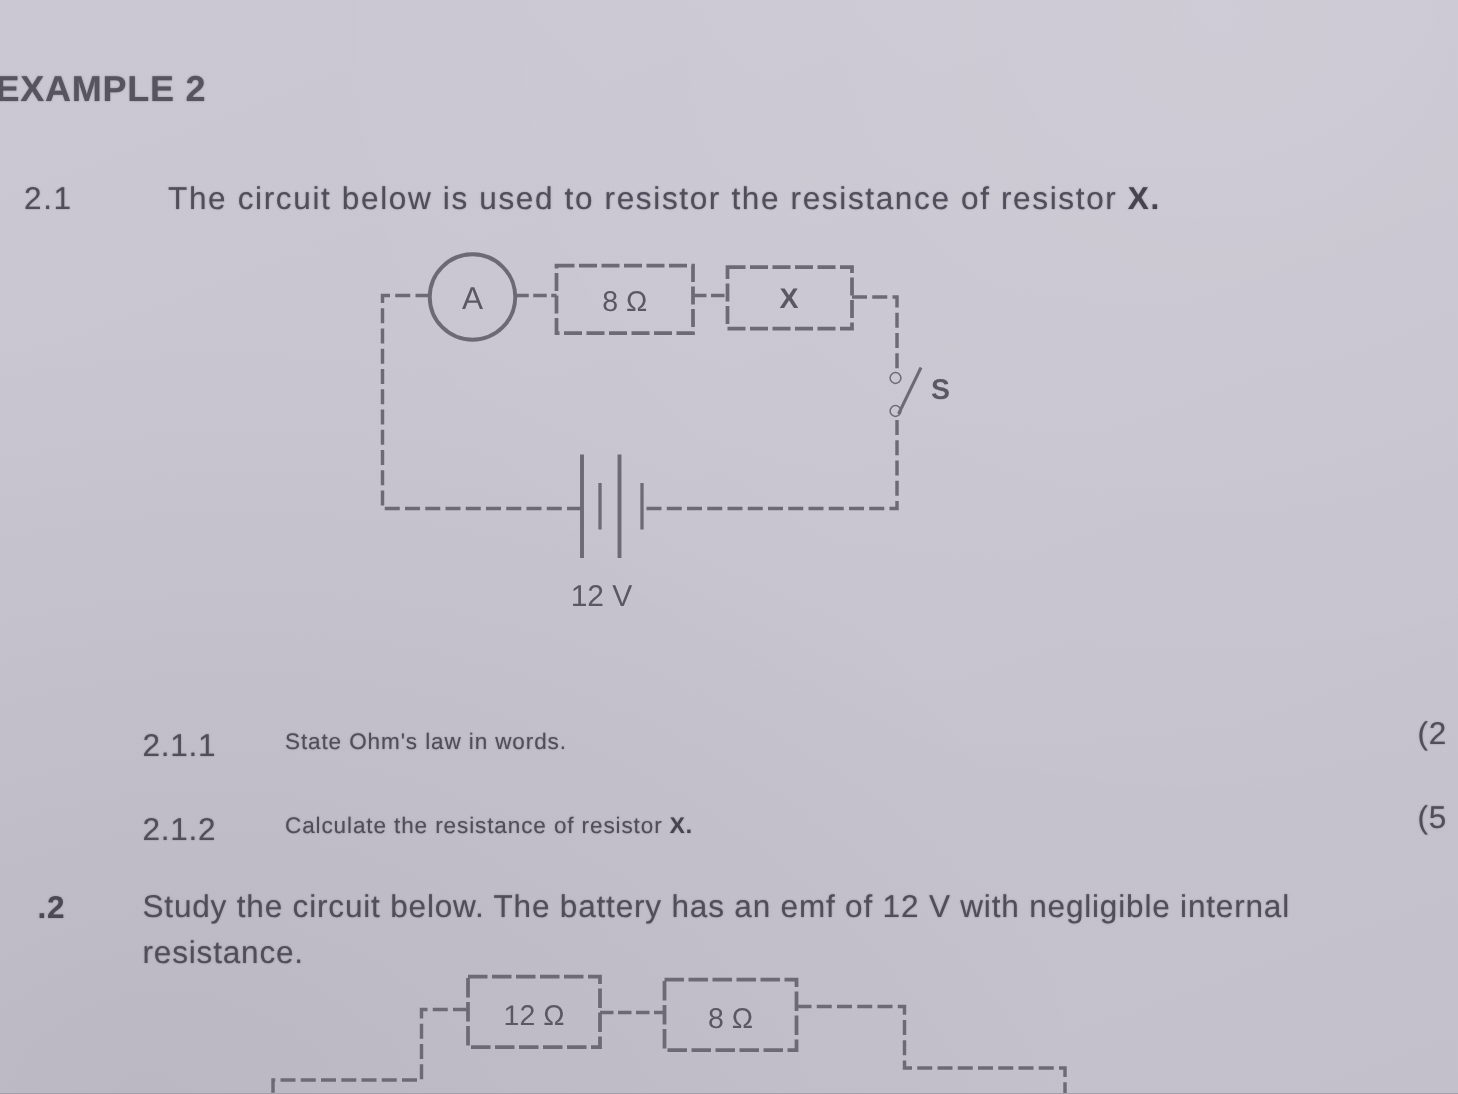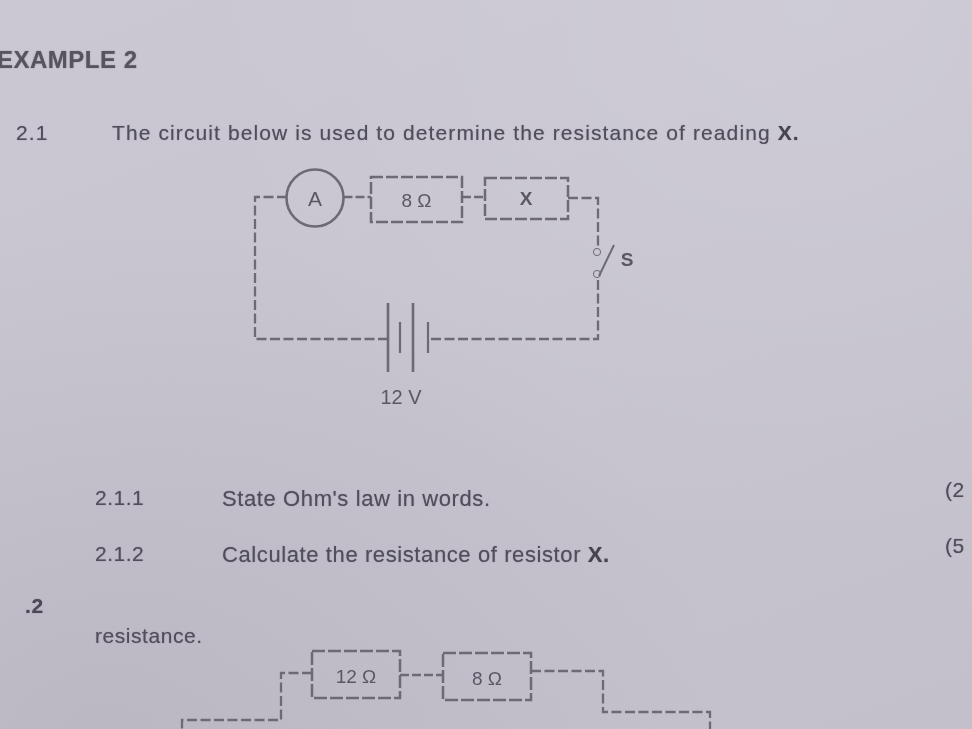--- a/index.html
+++ b/index.html
@@ -24,42 +24,42 @@
   }
   .txt b{color:#47444f;}
   .heading{
     font-size:24px;font-weight:bold;color:#57545f;
     letter-spacing:0.5px;
     text-shadow:0 0 1.3px rgba(87,84,95,0.6);
   }
   .body21{font-size:21px;letter-spacing:1.1px;}
   .para{font-size:21px;line-height:28.5px;letter-spacing:0.55px;}
   .qnum{font-size:21px;}
-  .qtext{font-size:22px;letter-spacing:0.6px;margin-left:32px;}
+  .qtext{font-size:15px;letter-spacing:0.6px;}
   .marks{font-size:21px;}
   .sec2{font-size:21px;line-height:31px;letter-spacing:0.55px;}
   .circuit{position:absolute;filter:blur(0.3px);}
   .circuit line,.circuit polyline,.circuit rect,.circuit circle{
     stroke:#6d6a76;fill:none;
   }
   .circuit text{
     fill:#5b5864;stroke:none;
     font-family:"Liberation Sans", sans-serif;
   }
   .dot{fill:#615e6a;stroke:none;}
 </style>
 </head>
 <body>
 
 <div class="page">
 
   <div class="txt heading" style="left:-3px;top:46px;">EXAMPLE 2</div>
 
   <div class="txt body21" style="left:16px;top:121px;">2.1</div>
-  <div class="txt body21" style="left:112px;top:121px;"><span>The circuit below is used to determine the resistance of reading </span><b>X.</b></div>
+  <div class="txt body21" style="left:112px;top:121px;"><span>The circuit below is used to resistor the resistance of resistor </span><b>X.</b></div>
 
   <svg class="circuit" style="left:180px;top:160px;" width="520" height="260" viewBox="0 0 520 260">
 
     <polyline points="107,37 75,37 75,179 208,179" stroke-width="2.3" stroke-dasharray="10 3.5"></polyline>
 
     <circle cx="135" cy="38" r="28.5" stroke-width="2.6"></circle>
     <text x="135" y="46" font-size="21" text-anchor="middle">A</text>
 
     <line x1="163.5" y1="37" x2="191" y2="37" stroke-width="2.3" stroke-dasharray="9 3"></line>
 
@@ -92,21 +92,21 @@
 
   <div class="txt qnum" style="left:95px;top:486px;">2.1.1</div>
   <div class="txt qtext" style="left:190px;top:486px;">State Ohm's law in words.</div>
   <div class="txt marks" style="left:945px;top:478px;">(2</div>
 
   <div class="txt qnum" style="left:95px;top:542px;">2.1.2</div>
   <div class="txt qtext" style="left:190px;top:542px;"><span>Calculate the resistance of resistor </span><b>X.</b></div>
   <div class="txt marks" style="left:945px;top:534px;">(5</div>
 
   <div class="txt sec2" style="left:25px;top:590px;font-weight:bold;color:#4c4956;">.2</div>
-  <div class="txt sec2" style="left:95px;top:589px;"><br><span>resistance.</span></div>
+  <div class="txt sec2" style="left:95px;top:589px;"><span>Study the circuit below. The battery has an emf of 12 V with negligible internal</span><br><span>resistance.</span></div>
 
   <svg class="circuit" style="left:150px;top:645px;" width="590" height="84" viewBox="0 0 590 84">
 
     <rect x="162" y="6" width="88" height="47" stroke-width="2.5" stroke-dasharray="13 3"></rect>
     <text x="206" y="38" font-size="19" text-anchor="middle">12 Ω</text>
 
     <rect x="293" y="8" width="88" height="47" stroke-width="2.5" stroke-dasharray="13 3"></rect>
     <text x="337" y="40" font-size="19" text-anchor="middle">8 Ω</text>
 
     <line x1="250" y1="30" x2="293" y2="30" stroke-width="2.3" stroke-dasharray="9 3"></line>

